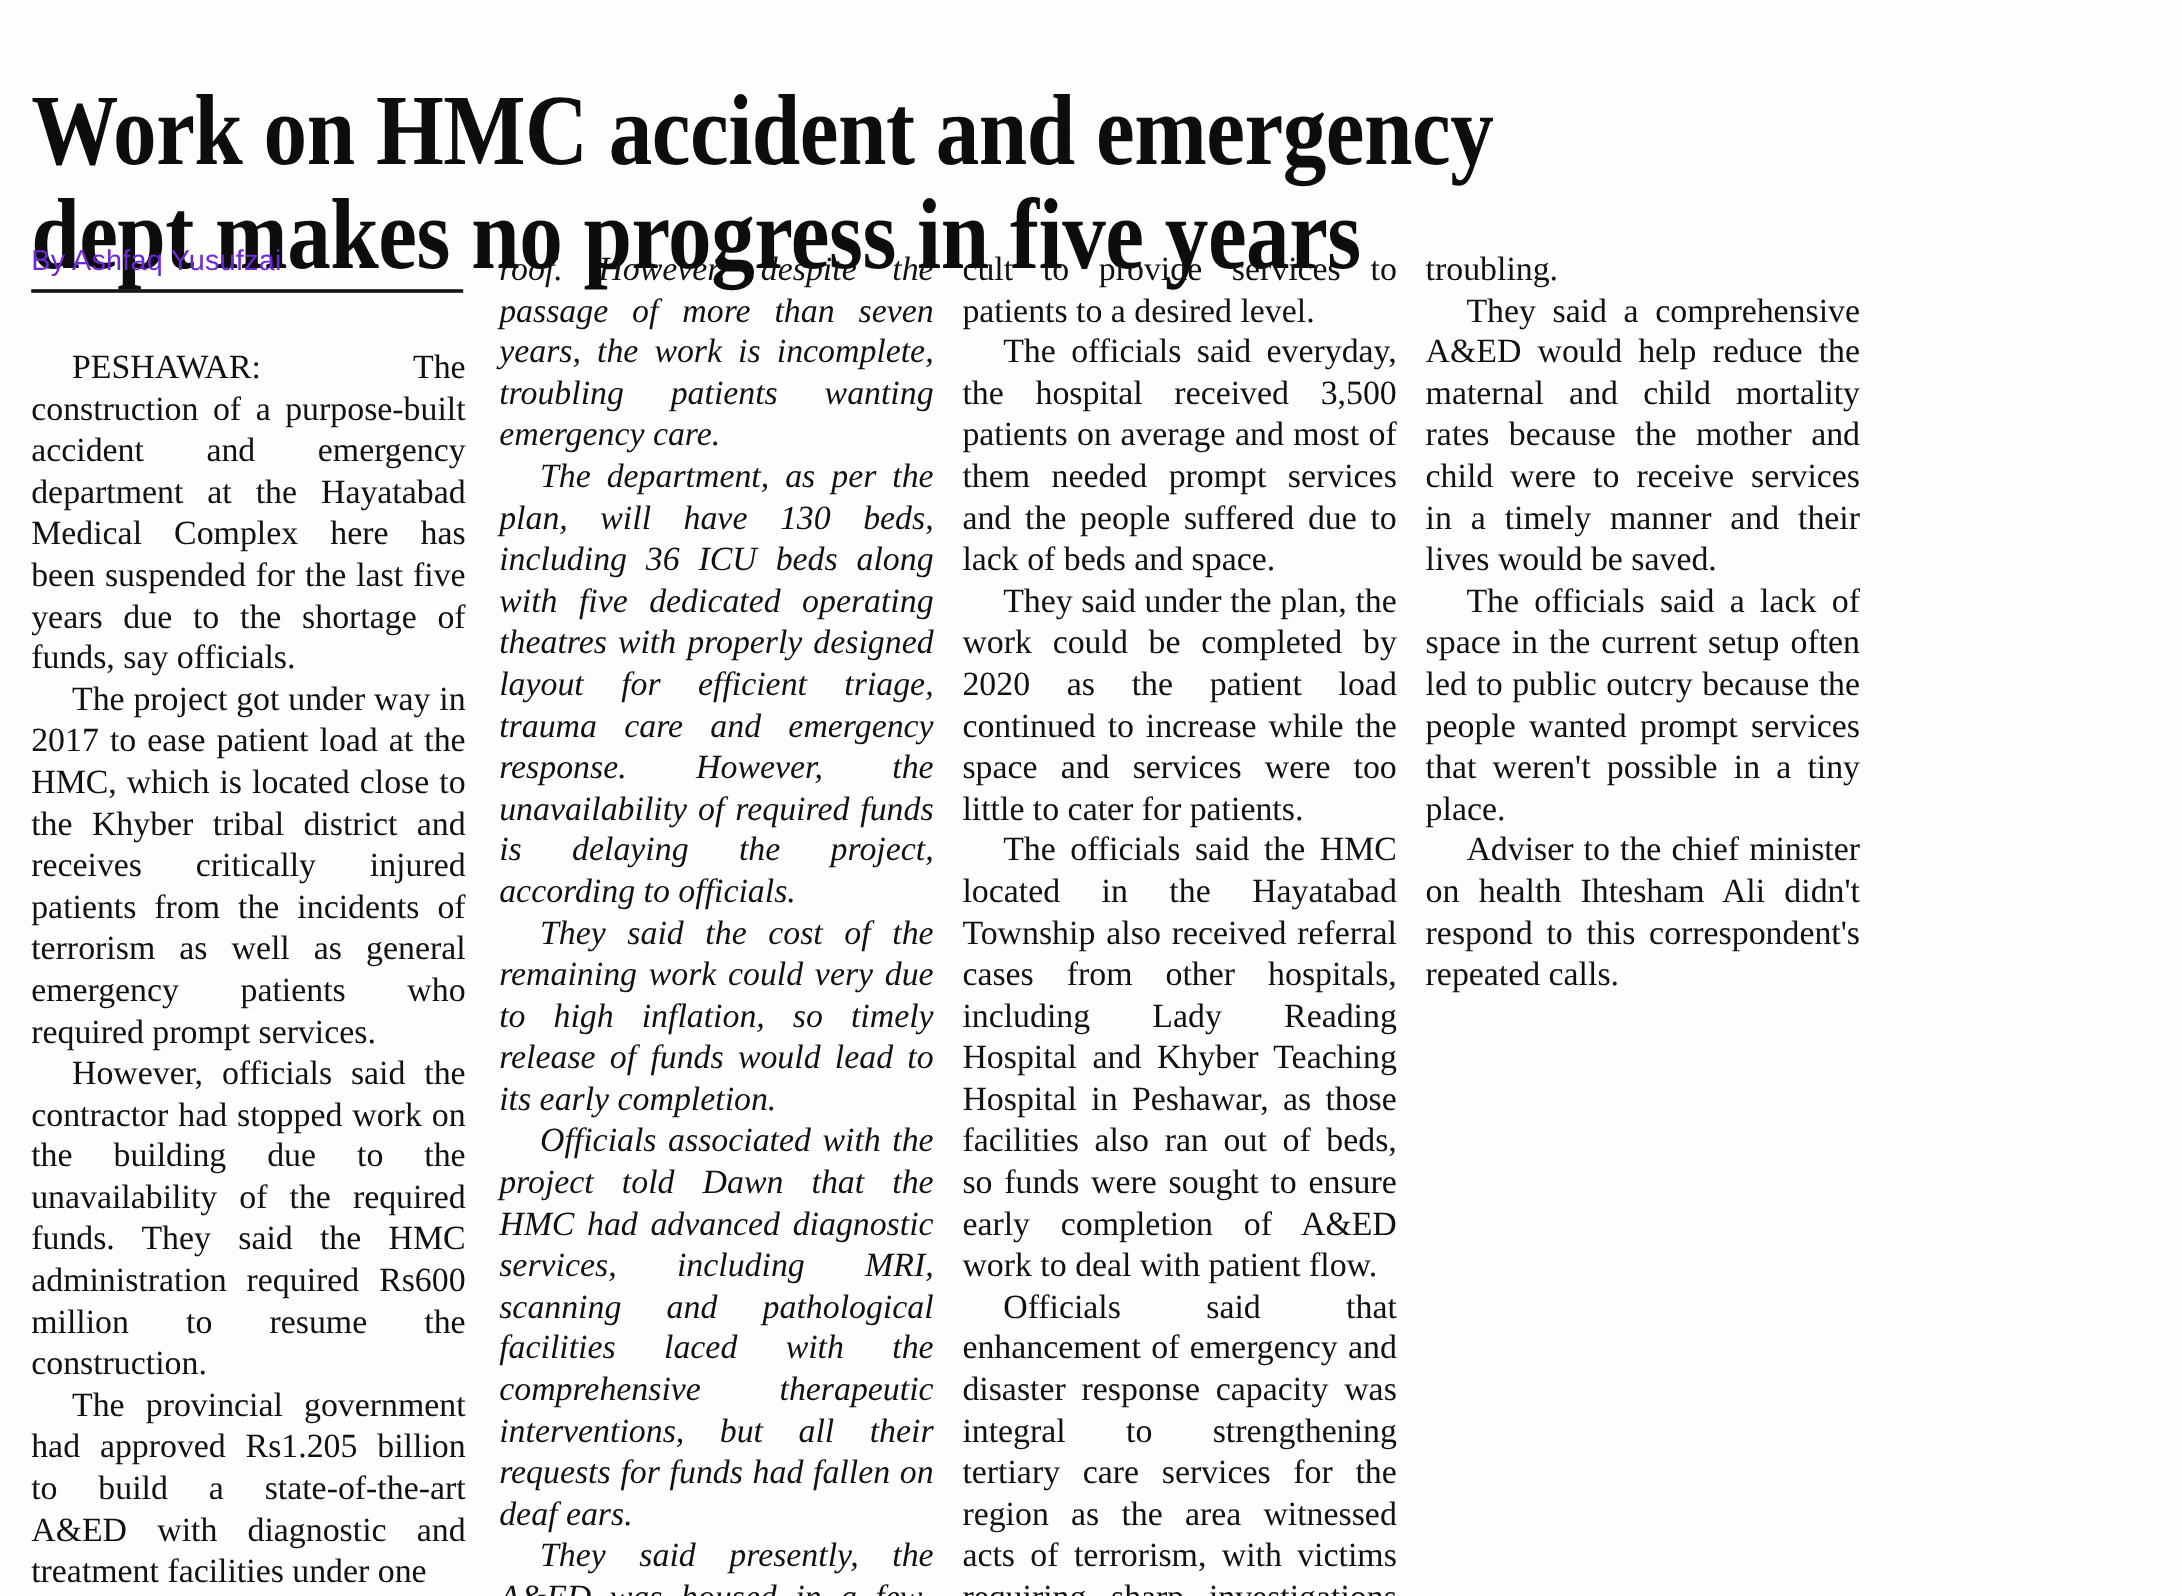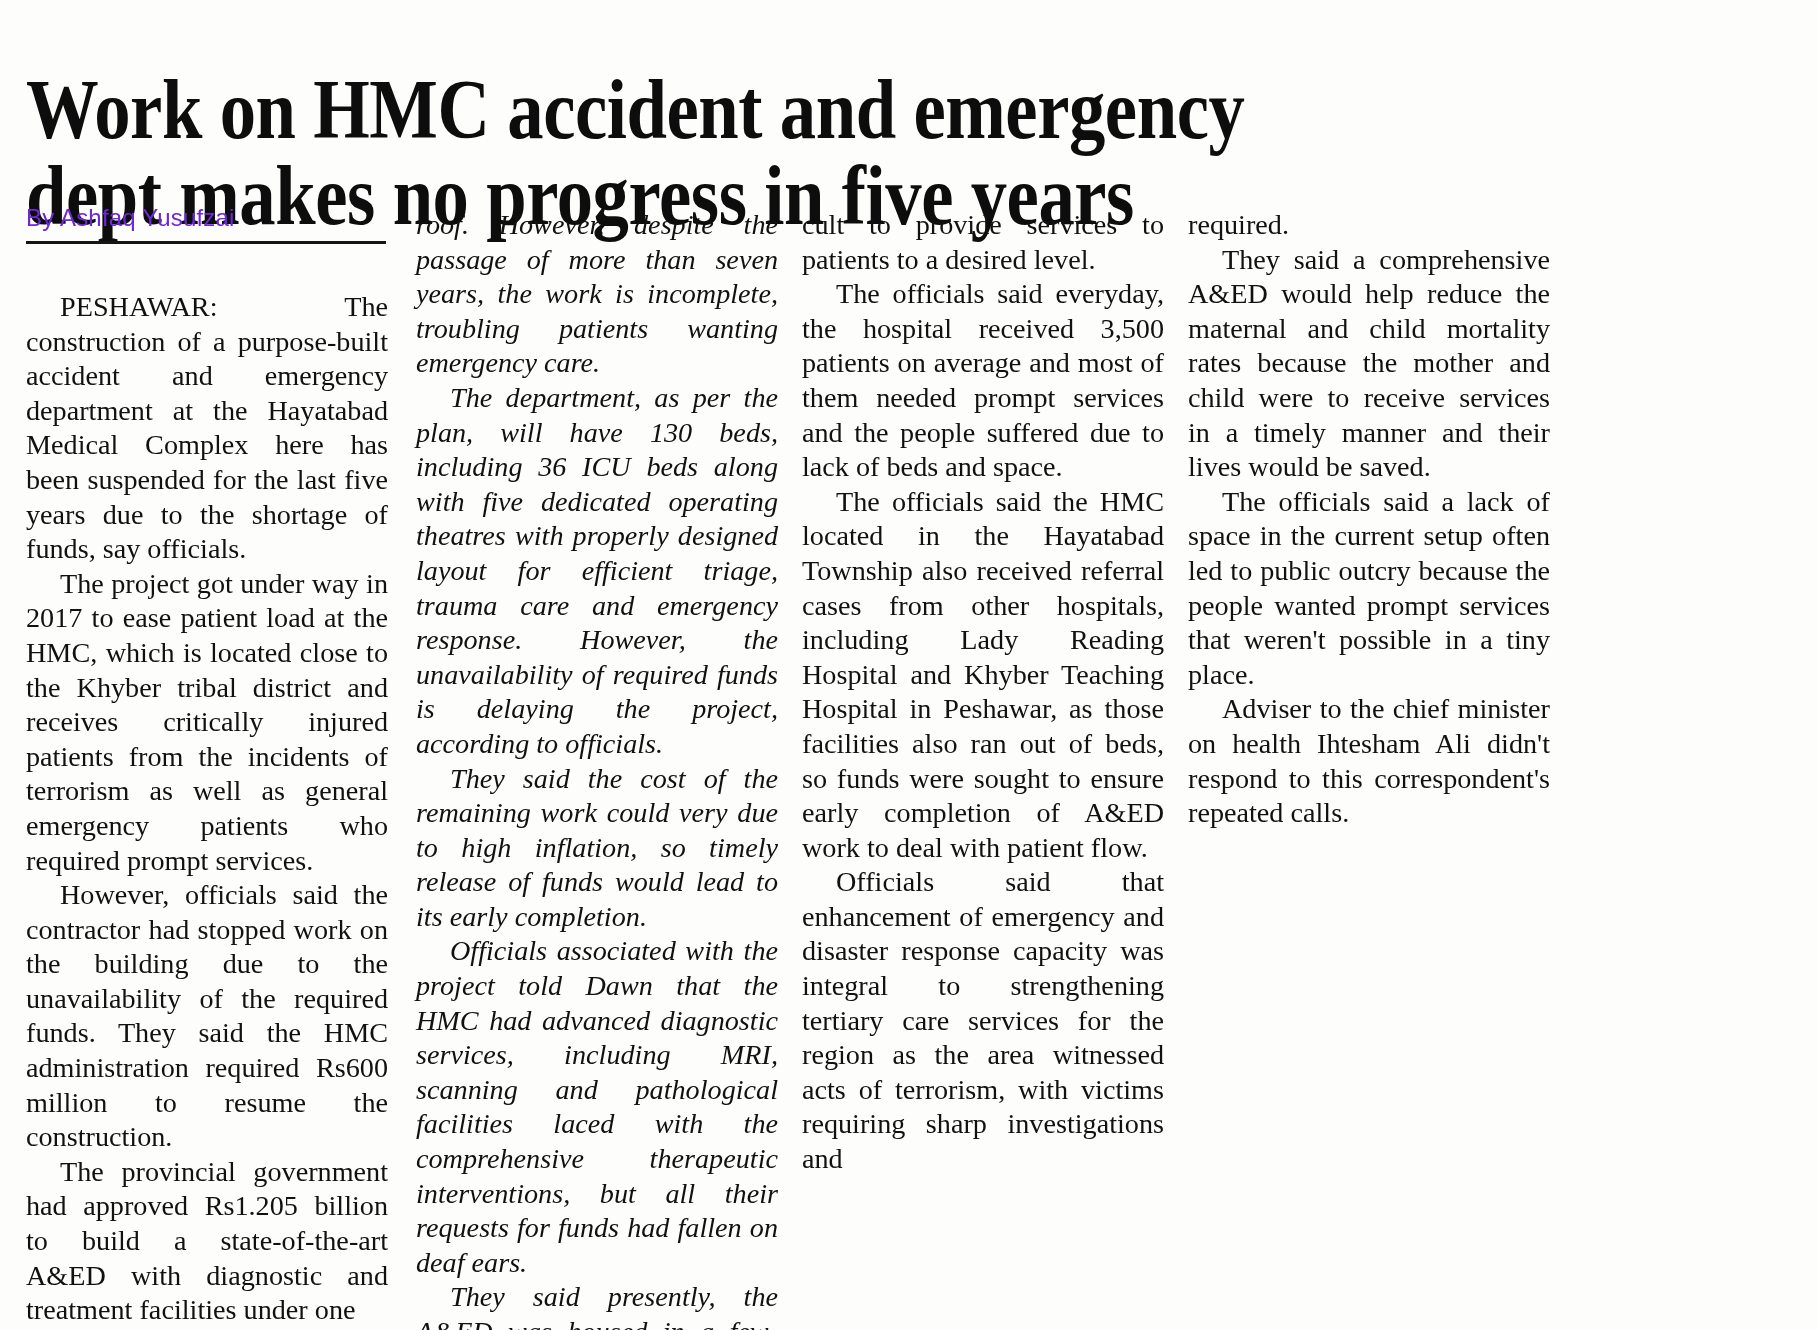--- a/index.html
+++ b/index.html
@@ -147,28 +147,29 @@
         <p>They said the cost of the remaining work could very due to high inflation, so timely release of funds would lead to its early completion.</p>
         <p>Officials associated with the project told Dawn that the HMC had advanced diagnostic services, including MRI, scanning and pathological facilities laced with the comprehensive therapeutic interventions, but all their requests for funds had fallen on deaf ears.</p>
         <p>They said presently, the A&amp;ED was housed in a few-room setup, which was diffi-</p>
       </div>
     </div>
 
     <div class="col col-3">
       <div class="col-body">
         <p class="cont">cult to provide services to patients to a desired level.</p>
         <p>The officials said everyday, the hospital received 3,500 patients on average and most of them needed prompt services and the people suffered due to lack of beds and space.</p>
+        <p>They said under the plan, the work could be completed by 2020 as the patient load continued to increase while the space and services were too little to cater for patients.</p>
         <p>The officials said the HMC located in the Hayatabad Township also received referral cases from other hospitals, including Lady Reading Hospital and Khyber Teaching Hospital in Peshawar, as those facilities also ran out of beds, so funds were sought to ensure early completion of A&amp;ED work to deal with patient flow.</p>
         <p>Officials said that enhancement of emergency and disaster response capacity was integral to strengthening tertiary care services for the region as the area witnessed acts of terrorism, with victims requiring sharp investigations and</p>
       </div>
     </div>
 
     <div class="col col-4">
       <div class="col-body">
-        <p class="cont">required.</p>
+        <p class="cont">troubling.</p>
         <p>They said a comprehensive A&amp;ED would help reduce the maternal and child mortality rates because the mother and child were to receive services in a timely manner and their lives would be saved.</p>
         <p>The officials said a lack of space in the current setup often led to public outcry because the people wanted prompt services that weren't possible in a tiny place.</p>
         <p>Adviser to the chief minister on health Ihtesham Ali didn't respond to this correspondent's repeated calls.</p>
       </div>
     </div>
 
   </div>
 </div>
 
 </body></html>

